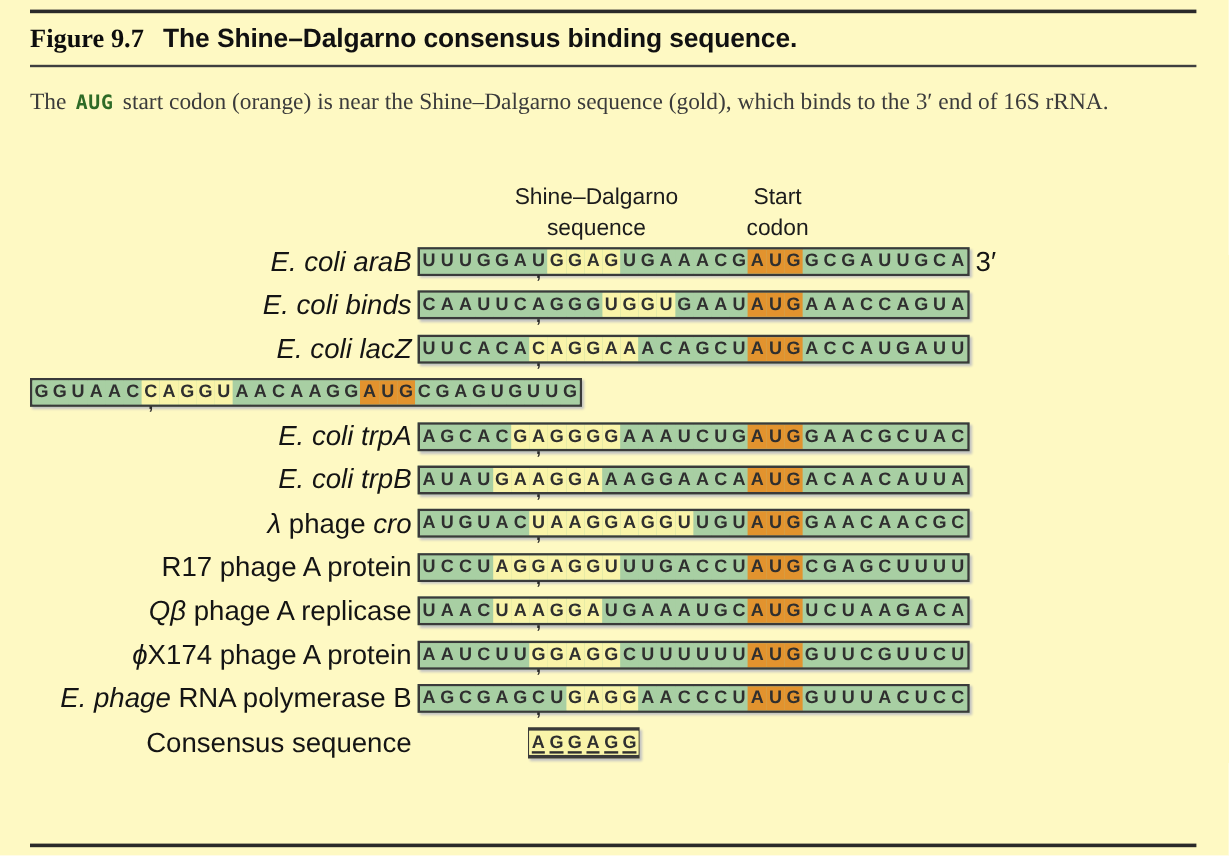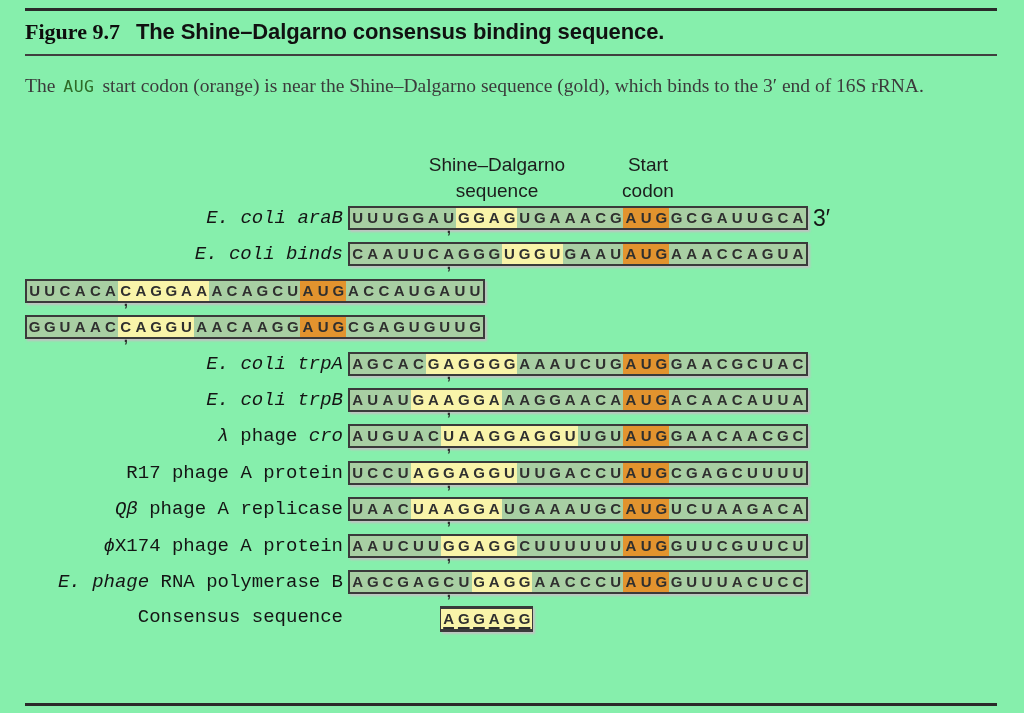--- a/index.html
+++ b/index.html
@@ -1,38 +1,38 @@
 <!DOCTYPE html>
 <html style="--green: #a8cfa3; --gold: #f9f4a9; --orange: #e2932e; --border: #3a3a3a; --codon-green: #2e6b27;"><head>
 <meta charset="utf-8">
 <style>
   :root{
     --green:#a8cfa3; --gold:#f9f4a9; --orange:#e2932e; --border:#3a3a3a; --codon-green:#2e6b27;
   }
   *{margin:0;padding:0;box-sizing:border-box;}
   html,body{width:1024px;height:713px;background:#fff;overflow:hidden;
     font-family:"Liberation Sans",sans-serif;}
-  .page{position:relative;width:1024px;height:713px;background:#86efac;}
+  .page{position:relative;width:1024px;height:713px;background:#fef9c3;}
   .rule{position:absolute;left:25px;width:972px;background:#2a2a2a;}
   .rule-top{top:8px;height:2.5px;}
   .rule-mid{top:54px;height:1.5px;background:#3f3f3f;}
   .rule-bottom{top:703px;height:2.5px;}
   .title-row{position:absolute;left:25px;top:19px;display:flex;gap:16px;align-items:baseline;}
   .fig-label{font-family:"Liberation Serif",serif;font-weight:bold;font-size:22px;color:#0d0d0d;}
   .fig-title{font-family:"Liberation Sans",sans-serif;font-weight:bold;font-size:22px;color:#111;letter-spacing:-0.1px;}
   .caption{position:absolute;left:25px;top:72px;width:935px;font-family:"Liberation Serif",serif;
     font-size:19.5px;line-height:28px;color:#3b3b3b;}
-  .caption .codon{font-family:"DejaVu Sans Mono",monospace;font-weight:normal;font-size:16.5px;
+  .caption .codon{font-family:"DejaVu Sans Mono",monospace;font-weight:bold;font-size:16.5px;
     color:var(--codon-green);padding:0 3px;letter-spacing:0.5px;}
   .colhead{position:absolute;top:152px;text-align:center;font-size:19px;line-height:26px;color:#1c1c1c;}
   .colhead-sd{left:353px;width:288px;}
   .colhead-start{left:601px;width:94px;}
   .rows{position:absolute;left:25px;top:206px;}
   .seq-row{display:flex;align-items:center;height:24px;margin-bottom:12.4px;}
-  .row-label{width:323px;padding-right:5px;text-align:right;font-size:19px;color:#141414;white-space:nowrap;font-family:Liberation Mono, monospace;}
+  .row-label{width:323px;padding-right:5px;text-align:right;font-size:23px;color:#141414;white-space:nowrap;}
   .row-label .it{font-style:italic;}
   .seq-box{width:460px;height:24px;display:flex;border:2px solid var(--border);
     background:var(--green);box-shadow:2px 2px 2px #c2c2c2;}
   .cell{flex:0 0 15.2px;height:20px;line-height:20px;text-align:center;position:relative;
     font-size:15px;font-weight:bold;color:#2f2f2f;}
   .c-green{background:var(--green);}
   .c-gold{background:var(--gold);}
   .c-orange{background:var(--orange);}
   .cell.tick::after{content:",";position:absolute;left:50%;transform:translateX(-50%);
     bottom:-7px;font-size:15px;line-height:15px;font-weight:bold;color:#2a2a2a;}
@@ -135,20 +135,21 @@
           <span class="cell c-green">A</span>
           <span class="cell c-green">C</span>
           <span class="cell c-green">C</span>
           <span class="cell c-green">A</span>
           <span class="cell c-green">G</span>
           <span class="cell c-green">U</span>
           <span class="cell c-green">A</span>
         </div>
       </div>
       <div class="seq-row">
+        <div class="row-label"><span class="it">E. coli lacZ</span></div>
         <div class="seq-box">
           <span class="cell c-green">U</span>
           <span class="cell c-green">U</span>
           <span class="cell c-green">C</span>
           <span class="cell c-green">A</span>
           <span class="cell c-green">C</span>
           <span class="cell c-green">A</span>
           <span class="cell c-gold tick">C</span>
           <span class="cell c-gold">A</span>
           <span class="cell c-gold">G</span>

